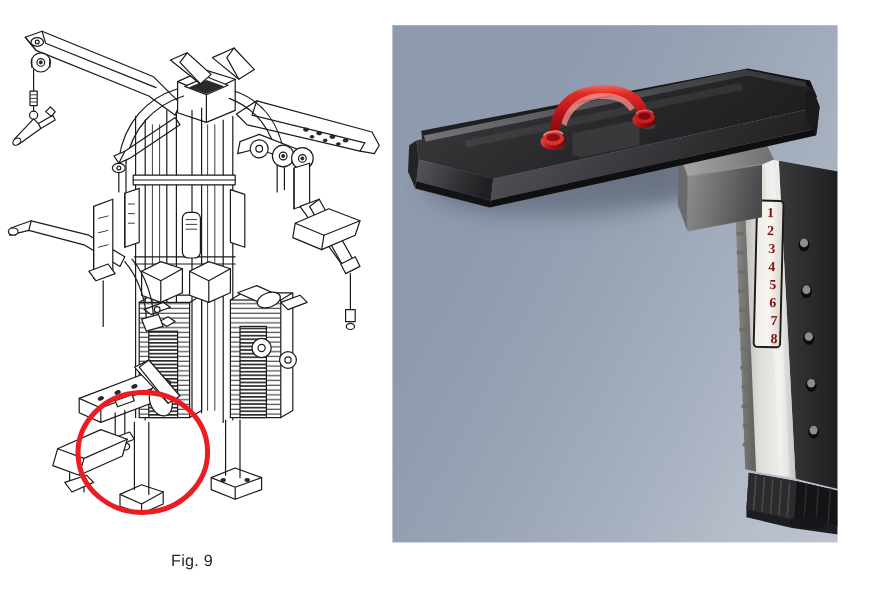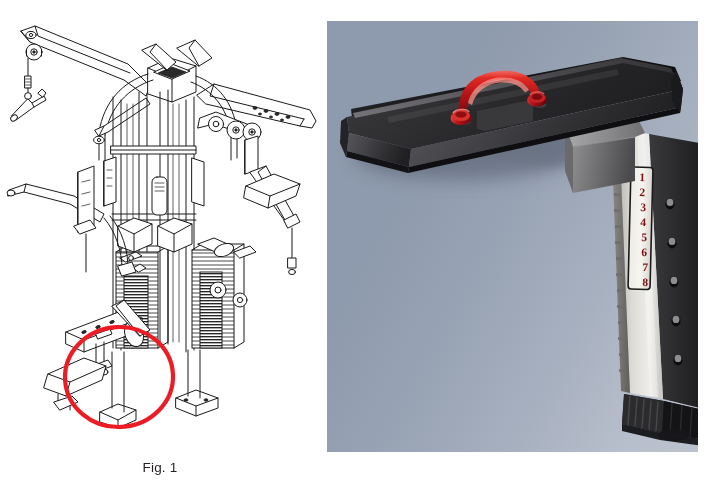--- a/index.html
+++ b/index.html
@@ -316,21 +316,21 @@
             <path class="lnf" d="M58,394 L58,404 M70,398 L70,410"></path>
             <path class="ln" d="M54,402 L72,396 L78,402 L60,410 Z"></path>
           </g>
 
         </g>
 
         <ellipse cx="119" cy="377" rx="54" ry="50" fill="none" stroke="#ED1C24" stroke-width="4.2" transform="rotate(-3 119 377)"></ellipse>
       </svg>
     </div>
 
-    <div id="figure-1-caption" class="fig-caption">Fig. 1</div>
+    <div id="figure-1-caption" class="fig-caption">Fig. 9</div>
   </div>
 
   <div id="figure-2-panel">
     <div id="figure-2-render">
       <svg width="371" height="431" viewBox="0 0 371 431" xmlns="http://www.w3.org/2000/svg">
         <defs>
 
           <filter id="blurShadow" x="-40%" y="-60%" width="180%" height="260%">
             <feGaussianBlur stdDeviation="9"></feGaussianBlur>
           </filter>

